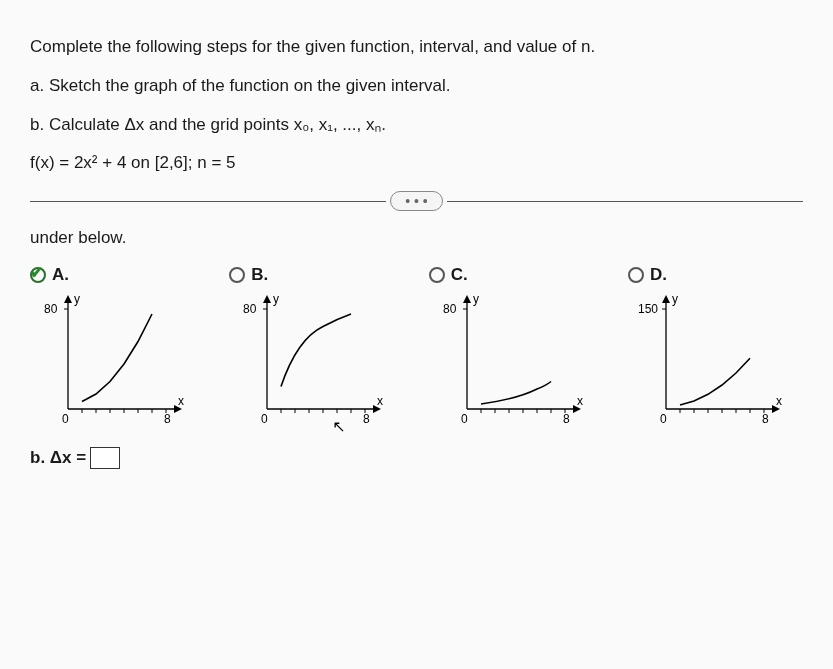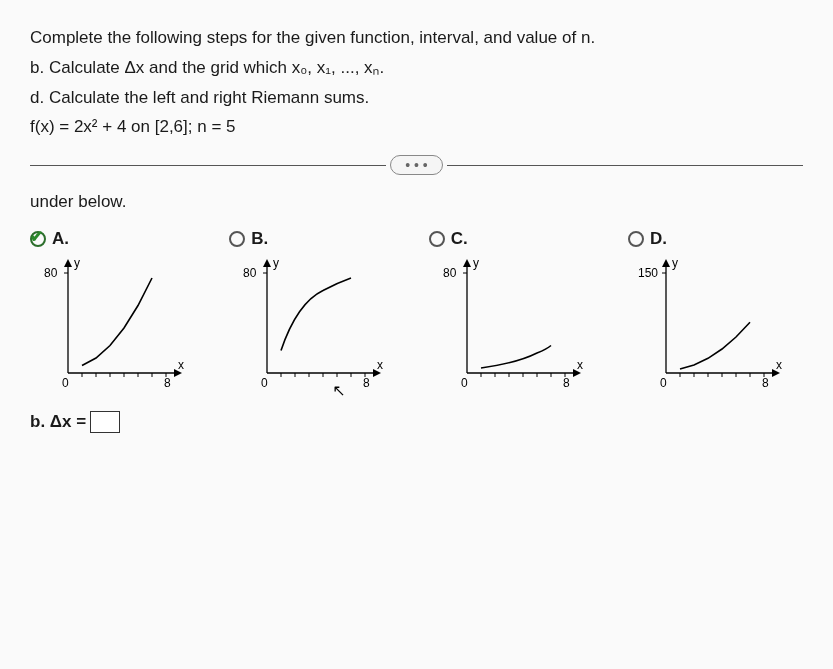--- a/index.html
+++ b/index.html
@@ -7,21 +7,21 @@
       padding: 20px 30px;
       font-family: Arial, Helvetica, sans-serif;
       font-size: 17px;
       color: #1a1a1a;
       background: #fafafa;
       width: 833px;
       height: 669px;
       box-sizing: border-box;
     }
     .problem-text p {
-      margin: 6px 0;
+      margin: 15px 0;
       line-height: 1.4;
     }
     .fn {
       margin: 12px 0 0 30px;
     }
     .divider-row {
       display: flex;
       align-items: center;
       margin: 16px 0;
     }
@@ -105,22 +105,22 @@
       position: absolute;
       font-size: 16px;
       color: #000;
     }
   </style>
 </head>
 <body>
 
 <div class="problem-text">
   <p>Complete the following steps for the given function, interval, and value of n.</p>
-  <p>b. Calculate Δx and the grid which x₀, x₁, ..., xₙ.</p>
-  <p>d. Calculate the left and right Riemann sums.</p>
+  <p>a. Sketch the graph of the function on the given interval.</p>
+  <p>b. Calculate Δx and the grid points x₀, x₁, ..., xₙ.</p>
   <p class="fn">f(x) = 2x² + 4 on [2,6]; n = 5</p>
 </div>
 
 <div class="divider-row">
   <div class="divider-line"></div>
   <div class="dots-pill">• • •</div>
   <div class="divider-line"></div>
 </div>
 
 <p>under below.</p>

